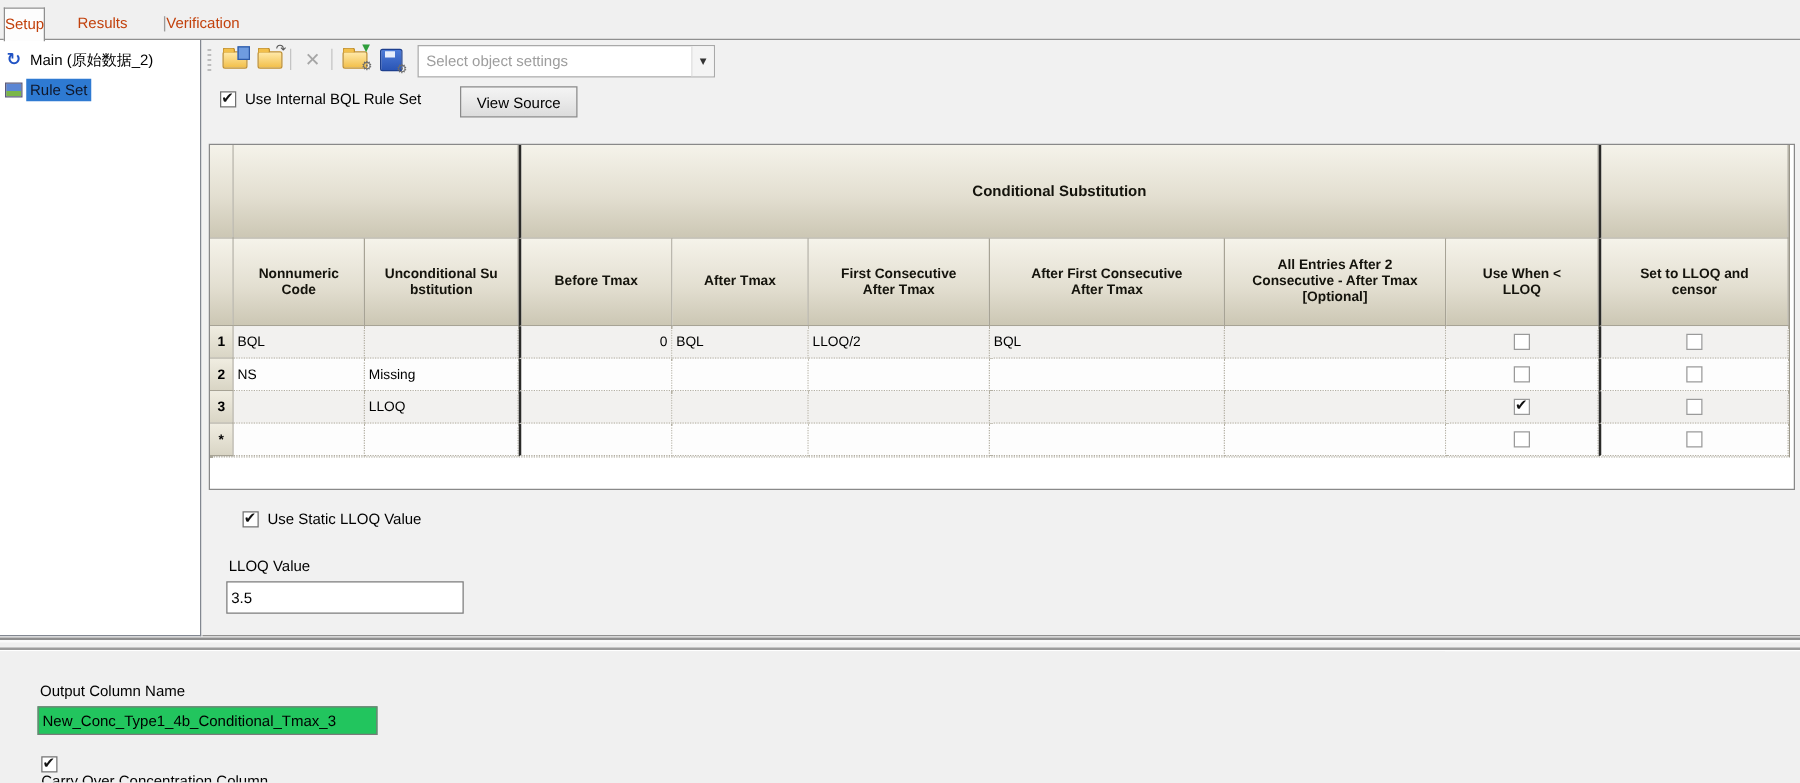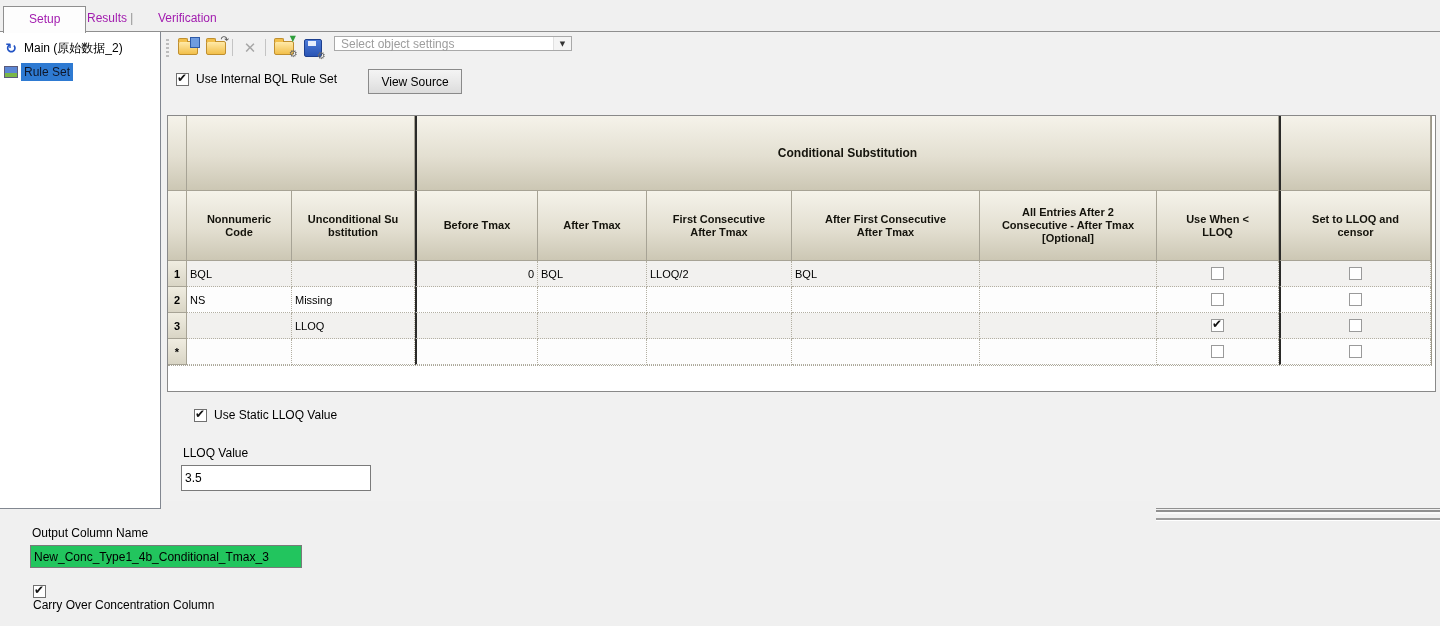--- a/index.html
+++ b/index.html
@@ -1,21 +1,21 @@
 <!DOCTYPE html>
 <html><head>
 <meta charset="utf-8">
 <style>
   html,body{margin:0;padding:0;}
   body{font-family:"Liberation Sans",sans-serif;background:#f0f0f0;}
   #app{position:relative;width:1440px;height:626px;background:#f0f0f0;overflow:hidden;}
 
   
   .tabstrip{position:absolute;left:0;top:0;width:1440px;height:32px;background:#f0f0f0;border-bottom:1px solid #8f8f8f;box-sizing:border-box;}
-  .tab{position:absolute;top:6px;height:26px;line-height:25px;font-size:12px;color:#a21caf;padding:0 25px;}
+  .tab{position:absolute;top:6px;height:26px;line-height:25px;font-size:12px;color:#c2410c;padding:0 0;}
   .tab.active{background:#fdfdfd;border:1px solid #8f8f8f;border-bottom:none;height:27px;z-index:3;box-sizing:border-box;}
   .tab.plain{cursor:default;}
   .tabsep{position:absolute;top:10px;color:#9b9b9b;font-size:13px;}
 
   
   .treepanel{position:absolute;left:0;top:32px;width:161px;height:477px;background:#ffffff;border-right:1px solid #828790;border-bottom:1px solid #828790;box-sizing:border-box;z-index:2;}
   .treeitem{display:flex;align-items:center;height:24px;padding-left:3px;font-size:12px;color:#000;}
   .treeitem .lbl{padding:2px 3px;white-space:nowrap;}
   .treeitem.selected .lbl{background:#2e7ad2;color:#0f172a;text-align:center;}
   .ic-workflow{width:16px;height:16px;margin-right:2px;color:#2153c4;font-family:"DejaVu Sans",sans-serif;font-size:14px;font-weight:bold;line-height:16px;text-align:center;}
@@ -31,21 +31,21 @@
   .tsep{position:absolute;top:7px;width:1px;height:17px;background:#c4c4c4;}
   .icon-folder{width:18px;height:12px;background:linear-gradient(180deg,#ffe9a8,#f2bf4a);border:1px solid #c08f2e;border-radius:2px;position:relative;}
   .icon-folder::before{content:"";position:absolute;top:-4px;left:-1px;width:8px;height:3px;background:#f2bf4a;border:1px solid #c08f2e;border-bottom:none;border-radius:2px 2px 0 0;}
   .doc-bit{position:absolute;right:-3px;top:-5px;width:8px;height:9px;background:#6f9ce0;border:1px solid #2d5aa8;}
   .arrow-bit{position:absolute;right:-4px;top:-8px;color:#555;font-family:"DejaVu Sans",sans-serif;font-size:10px;}
   .greenarrow-bit{position:absolute;right:-3px;top:-8px;color:#2f9e3c;font-family:"DejaVu Sans",sans-serif;font-size:8px;}
   .gear-bit{position:absolute;right:-5px;bottom:-5px;color:#6b6b6b;font-family:"DejaVu Sans",sans-serif;font-size:10px;line-height:10px;}
   .icon-x{color:#a6a6a6;font-size:15px;font-weight:bold;font-family:"DejaVu Sans",sans-serif;}
   .icon-floppy{width:16px;height:16px;background:linear-gradient(180deg,#4d7bd8,#2a55b5);border:1px solid #1d3f8e;border-radius:2px;position:relative;}
   .icon-floppy::before{content:"";position:absolute;left:3px;top:1px;width:8px;height:5px;background:#e8eefc;}
-  .combo{position:absolute;left:172px;top:4px;width:238px;height:15px;background:#fff;border:1px solid #a9a9a9;box-sizing:border-box;display:flex;align-items:center;}
+  .combo{position:absolute;left:172px;top:4px;width:238px;height:26px;background:#fff;border:1px solid #a9a9a9;box-sizing:border-box;display:flex;align-items:center;}
   .combo .ph{flex:1;padding-left:6px;font-size:12px;color:#9d9d9d;white-space:nowrap;overflow:hidden;}
   .combo .dd{width:17px;height:100%;background:#f4f4f4;display:flex;align-items:center;justify-content:center;font-size:7px;color:#333;font-family:"DejaVu Sans",sans-serif;border-left:1px solid #e0e0e0;}
 
   
   .cb{display:inline-block;width:13px;height:13px;background:#fff;border:1px solid #707070;box-sizing:border-box;position:relative;vertical-align:middle;}
   .cb.checked::after{content:"✔";position:absolute;left:0px;top:-3px;font-size:12px;color:#111;font-family:"DejaVu Sans",sans-serif;}
   .optrow{position:absolute;left:14px;top:40px;display:flex;align-items:center;font-size:12px;color:#000;}
   .optrow .cb{margin-right:7px;}
   .btn{position:absolute;left:206px;top:37px;width:94px;height:25px;background:linear-gradient(180deg,#f4f4f4,#e9e9e9 50%,#dcdcdc);border:1px solid #8a8a8a;box-sizing:border-box;font-size:12px;color:#000;display:flex;align-items:center;justify-content:center;}
 
@@ -78,21 +78,21 @@
   .staticlloq{position:absolute;left:20px;top:376px;display:flex;align-items:center;font-size:12px;margin-left:12px;}
   .staticlloq .cb{margin-right:7px;}
   .lloqlabel{position:absolute;left:21px;top:414px;font-size:12px;color:#000;}
   .lloqinput{position:absolute;left:19px;top:433px;width:190px;height:21px;border:1px solid #7a7a7a;background:#fff;font-family:"Liberation Sans",sans-serif;font-size:12px;padding:12px 3px;box-sizing:border-box;}
 
   
   .hsepA{position:absolute;left:0;top:510px;width:1440px;height:2px;background:#8f8f8f;}
   .hsepA2{position:absolute;left:0;top:512px;width:1440px;height:2px;background:#fafafa;}
   .hsepB{position:absolute;left:0;top:518px;width:1440px;height:2px;background:#9c9c9c;}
   .hsepB2{position:absolute;left:0;top:520px;width:1440px;height:1px;background:#fff;}
-  .bottom{position:absolute;left:0;top:501px;width:1156px;height:105px;background:#f0f0f0;}
+  .bottom{position:absolute;left:0;top:521px;width:1156px;height:105px;background:#f0f0f0;}
   .outlabel{position:absolute;left:32px;top:25px;font-size:12px;color:#000;}
   .outinput{position:absolute;left:30px;top:44px;width:272px;height:23px;border:1px solid #7a7a7a;background:#22c55e;font-family:"Liberation Sans",sans-serif;font-size:12px;padding:0 3px;box-sizing:border-box;}
   .carryrow{position:absolute;left:33px;top:84px;display:flex;align-items:flex-start;font-size:12px;flex-direction:column;}
   .carryrow .cb{margin-right:7px;}
 </style>
 </head>
 <body>
 
 <div id="app">
 

